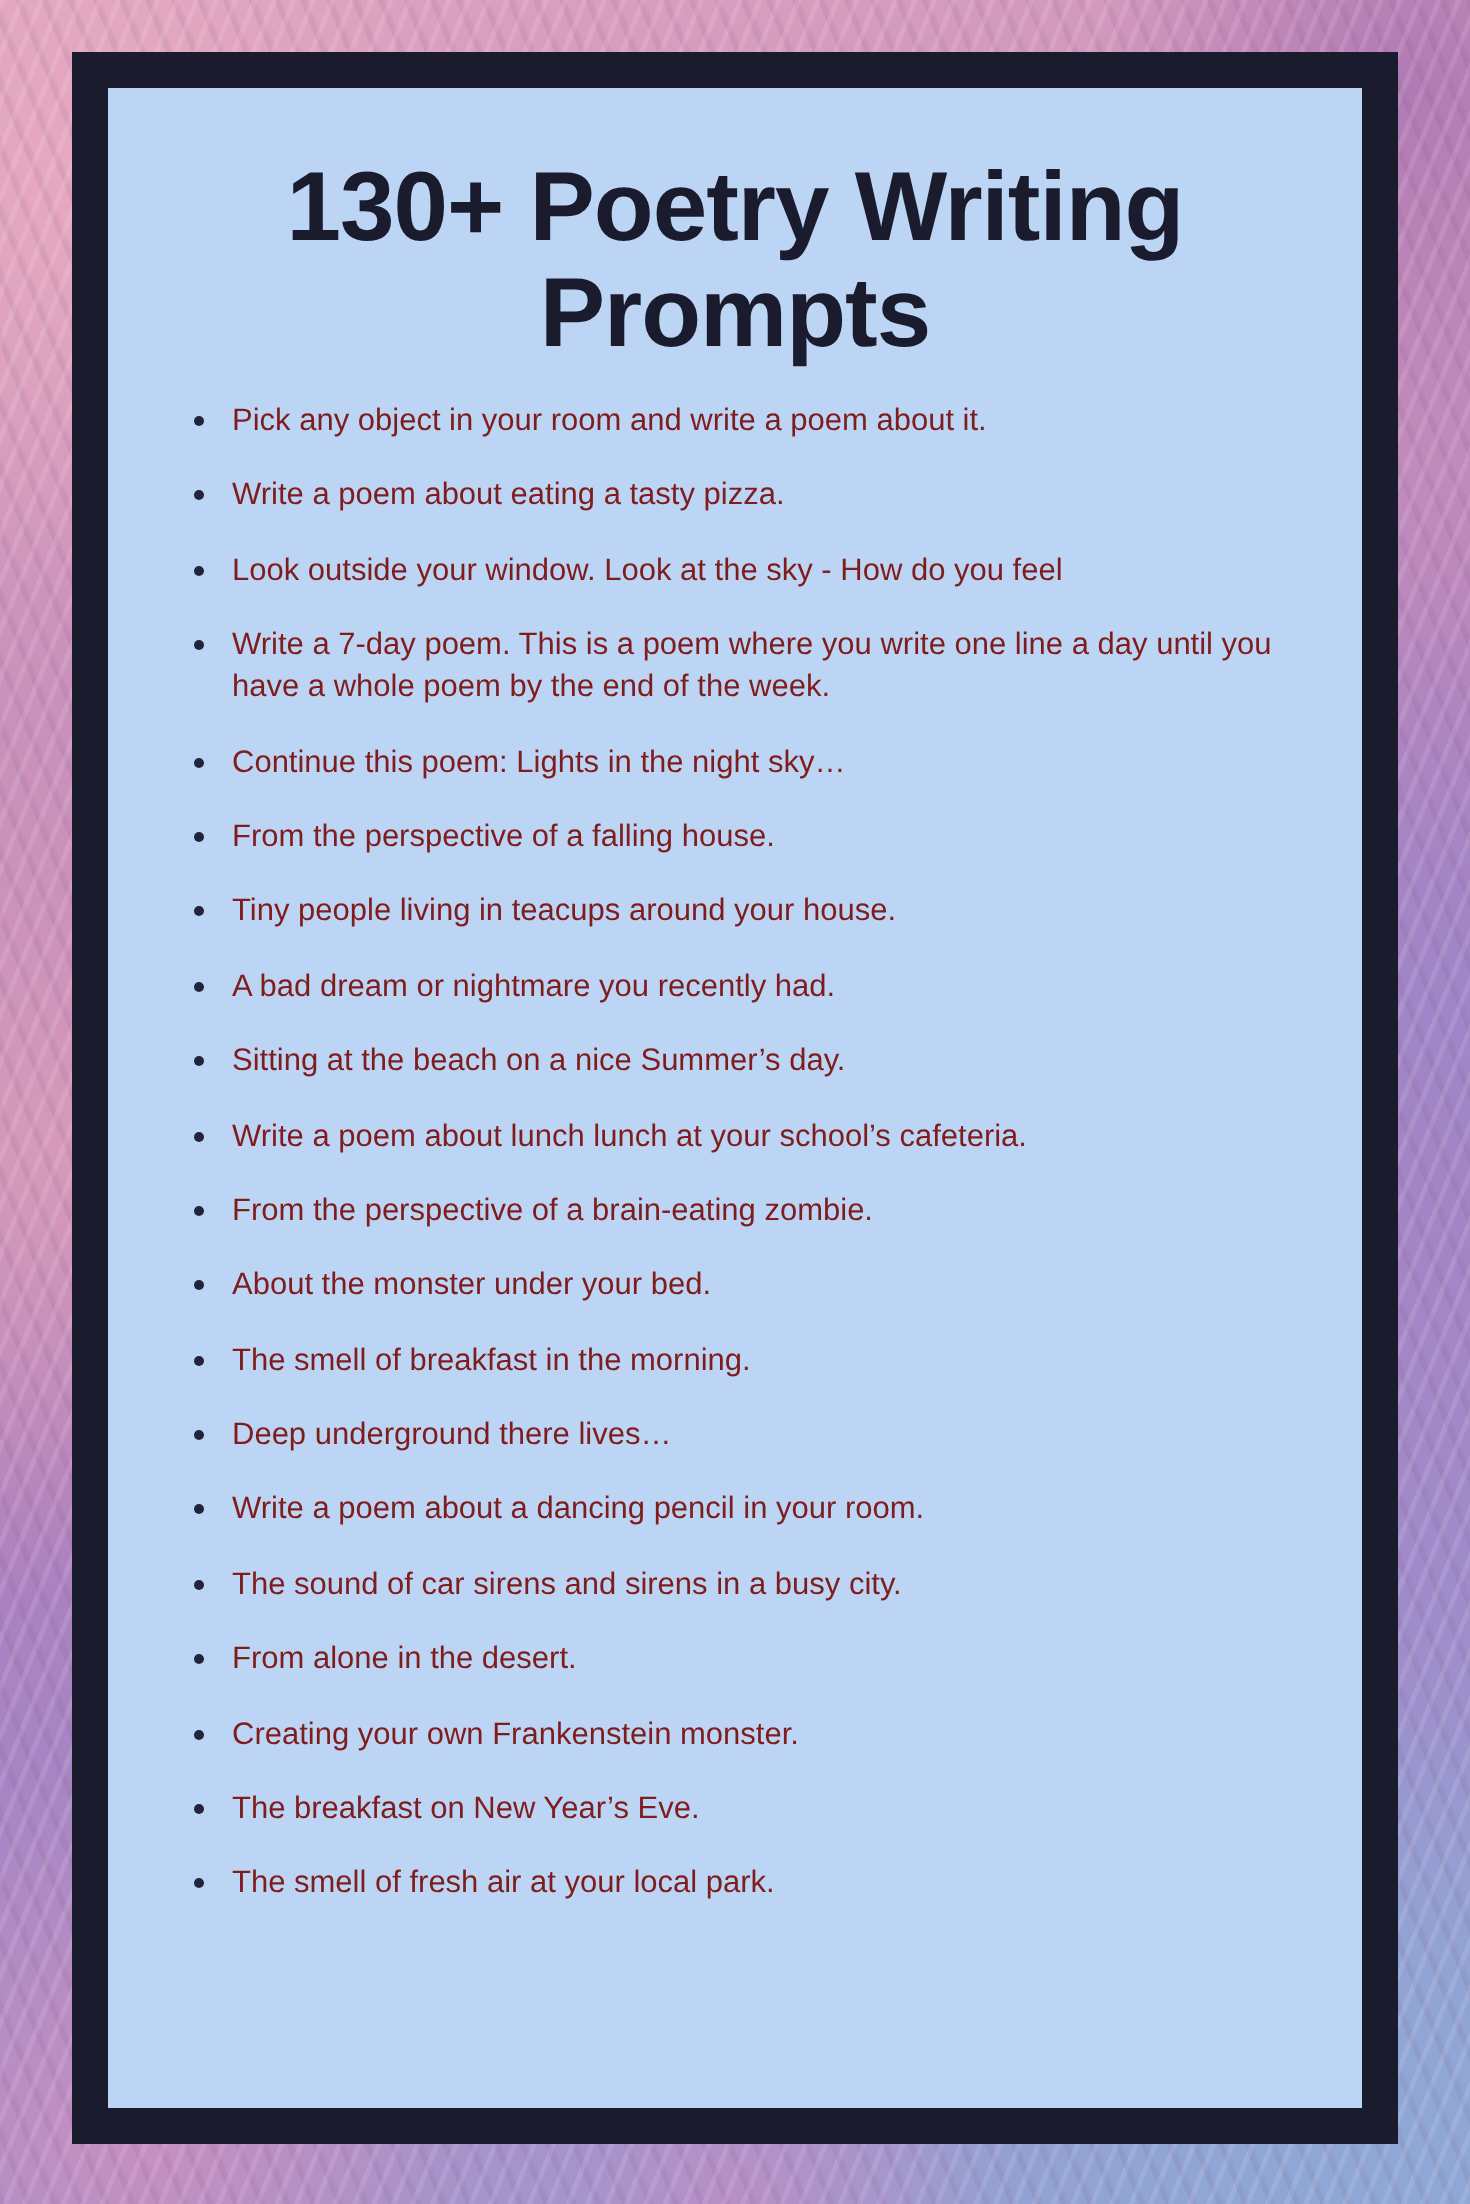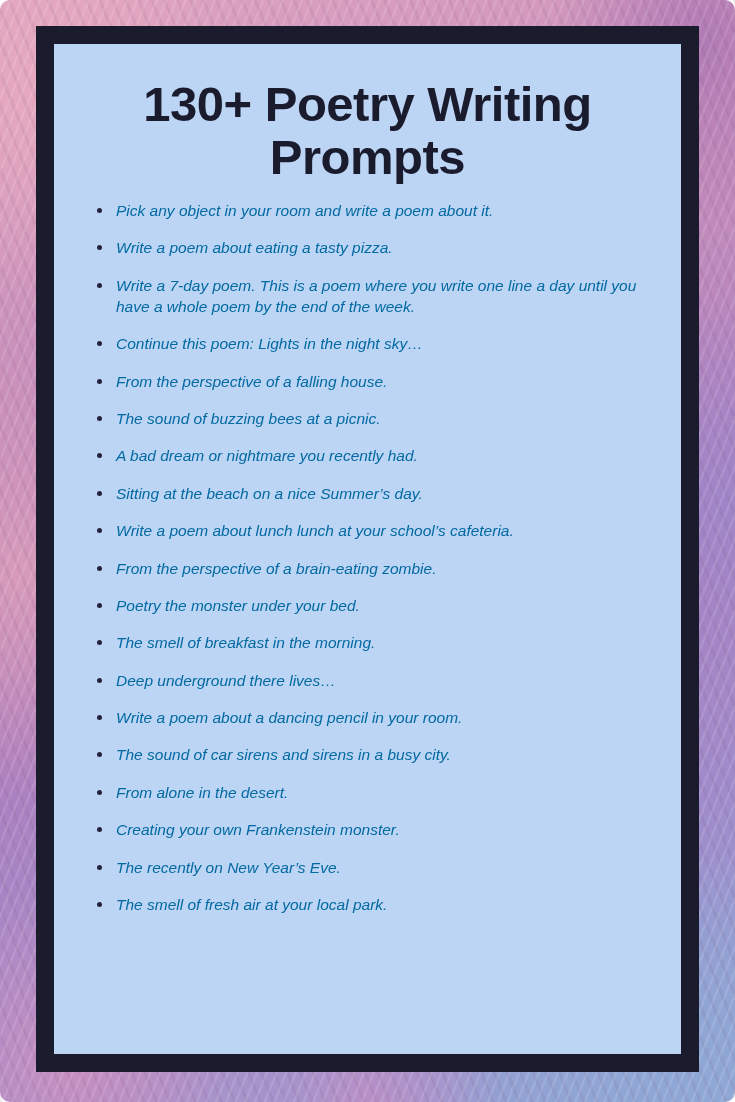--- a/index.html
+++ b/index.html
@@ -23,21 +23,20 @@
     background-image:
       radial-gradient(ellipse 260px 300px at 6% 8%, #e6a9bf 0%, rgba(230,169,191,0) 70%),
       radial-gradient(ellipse 220px 260px at 96% 4%, #b07ab4 0%, rgba(176,122,180,0) 72%),
       radial-gradient(ellipse 300px 320px at 3% 52%, #d79ab9 0%, rgba(215,154,185,0) 70%),
       radial-gradient(ellipse 240px 300px at 99% 46%, #9f86c8 0%, rgba(159,134,200,0) 72%),
       radial-gradient(ellipse 300px 260px at 10% 97%, #c78fc0 0%, rgba(199,143,192,0) 72%),
       radial-gradient(ellipse 320px 280px at 92% 96%, #8fa8d6 0%, rgba(143,168,214,0) 74%),
       radial-gradient(ellipse 200px 220px at 50% 100%, #b88fc6 0%, rgba(184,143,198,0) 70%),
       linear-gradient(160deg, #e0a5c0 0%, #c88fbb 28%, #ad7fbe 55%, #9f8ccb 78%, #8fa7d4 100%);
     padding: 26px 36px 30px 36px;
-    border-radius: 10px;
   }
 
   
   .poster::before {
     content: "";
     position: absolute;
     inset: 0;
     background-image:
       repeating-linear-gradient(112deg, rgba(255,255,255,0.11) 0px, rgba(255,255,255,0.11) 2px, rgba(255,255,255,0) 3px, rgba(255,255,255,0) 9px),
       repeating-linear-gradient(68deg, rgba(120,70,120,0.10) 0px, rgba(120,70,120,0.10) 2px, rgba(0,0,0,0) 4px, rgba(0,0,0,0) 12px);
@@ -77,22 +76,21 @@
     list-style: none;
     margin: 0;
     padding: 0;
   }
   ul.prompts li {
     position: relative;
     padding-left: 28px;
     margin: 0 0 16px 0;
     font-size: 15.5px;
     line-height: 1.38;
-    color: #0369a1;
-    font-style: italic;
+    color: #7f1d1d;
   }
   ul.prompts li::before {
     content: "";
     position: absolute;
     left: 9px;
     top: 8px;
     width: 5px;
     height: 5px;
     border-radius: 50%;
     background: #23233c;
@@ -101,33 +99,34 @@
 </head>
 <body>
 
 <div class="poster">
   <div class="dark-frame">
     <div class="card">
       <h1 class="title">130+ Poetry Writing Prompts</h1>
       <ul class="prompts">
         <li>Pick any object in your room and write a poem about it.</li>
         <li>Write a poem about eating a tasty pizza.</li>
+        <li>Look outside your window. Look at the sky - How do you feel</li>
         <li>Write a 7-day poem. This is a poem where you write one line a day until you have a whole poem by the end of the week.</li>
         <li>Continue this poem: Lights in the night sky…</li>
         <li>From the perspective of a  falling house.</li>
-        <li>The sound of buzzing bees at a picnic.</li>
+        <li>Tiny people living in teacups around your house.</li>
         <li>A bad dream or nightmare you recently had.</li>
         <li>Sitting at the beach on a nice Summer’s day.</li>
         <li>Write a poem about lunch lunch at your school’s cafeteria.</li>
         <li>From the perspective of a brain-eating zombie.</li>
-        <li>Poetry the monster under your bed.</li>
+        <li>About the monster under your bed.</li>
         <li>The smell of breakfast in the morning.</li>
         <li>Deep underground there lives…</li>
         <li>Write a poem about a dancing pencil in your room.</li>
         <li>The sound of car sirens and sirens in a busy city.</li>
         <li>From alone in the desert.</li>
         <li>Creating your own Frankenstein monster.</li>
-        <li>The recently on New Year’s Eve.</li>
+        <li>The breakfast on New Year’s Eve.</li>
         <li>The smell of fresh air at your local park.</li>
       </ul>
     </div>
   </div>
 </div>
 
 </body></html>

